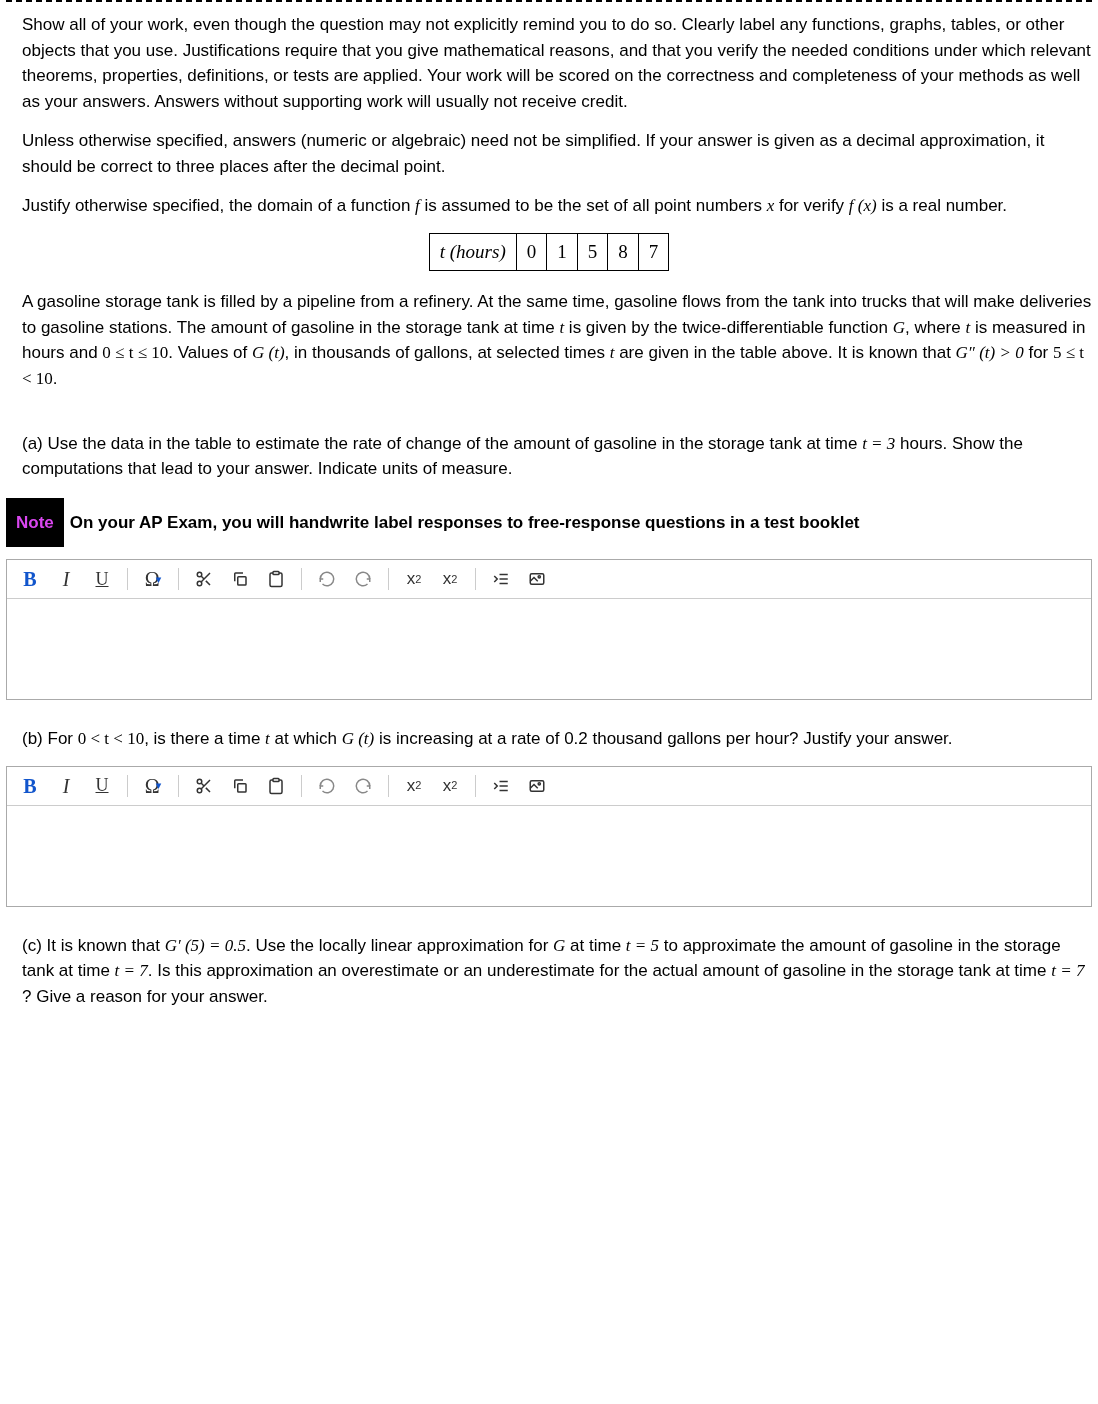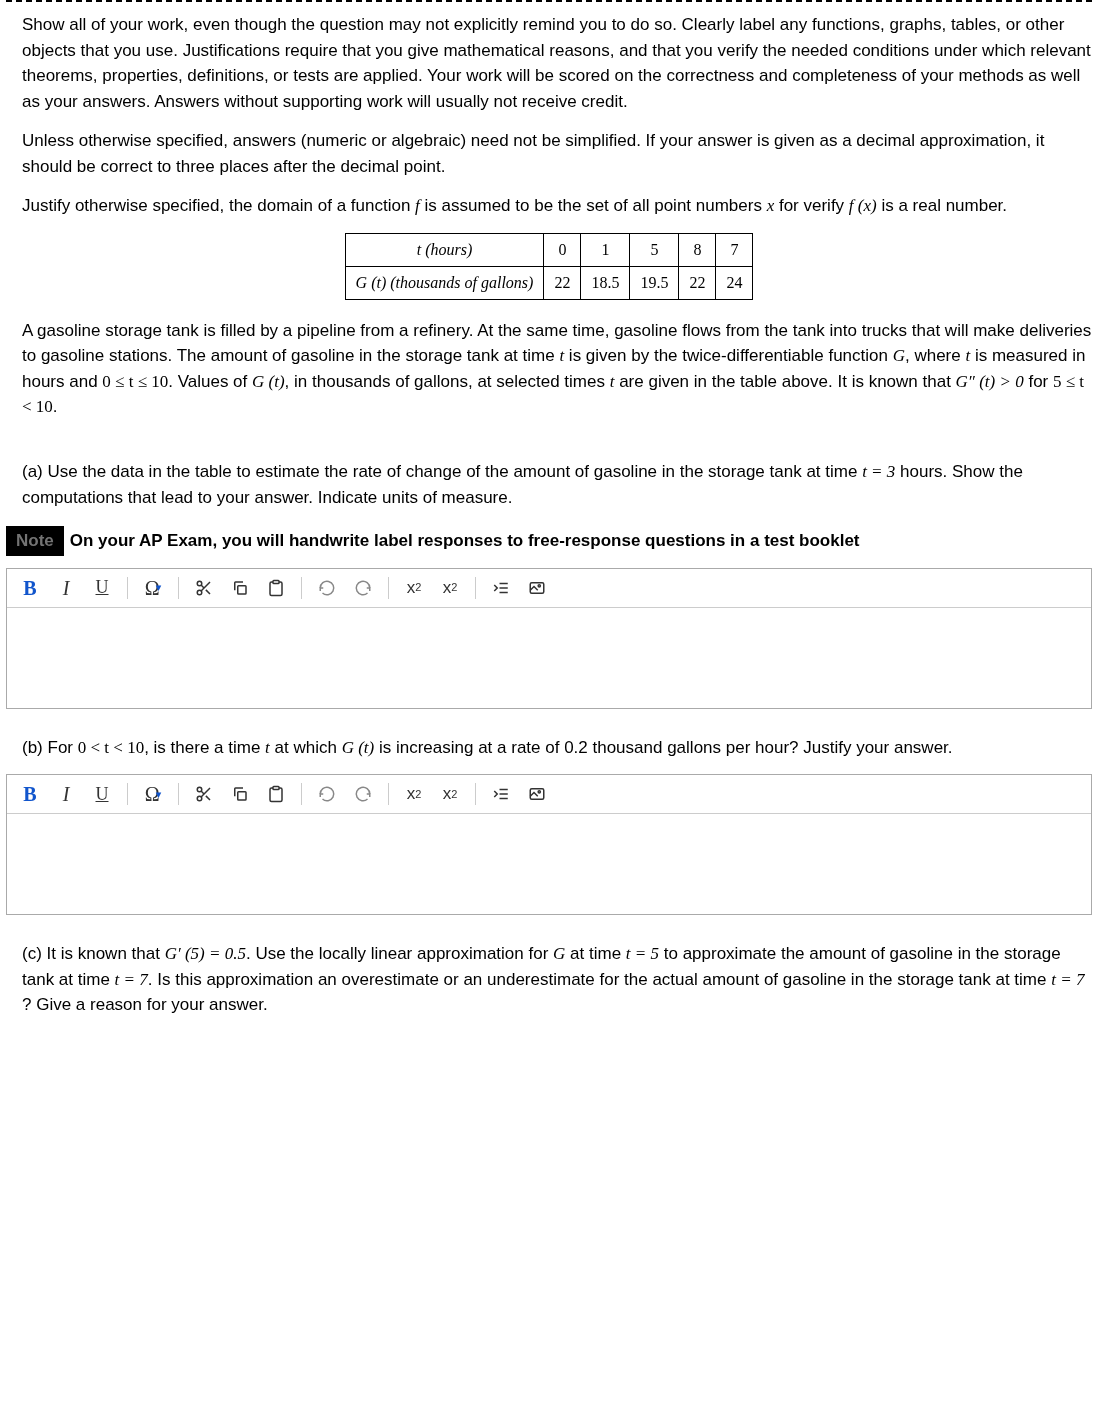--- a/index.html
+++ b/index.html
@@ -21,29 +21,29 @@
   .math-i { font-family: 'Times New Roman', Times, serif; font-style: italic; }
   table.data {
     border-collapse: collapse;
     margin: 6px auto 18px auto;
   }
   table.data td {
     border: 1px solid #000;
     padding: 4px 10px;
     text-align: center;
     font-family: 'Times New Roman', Times, serif;
-    font-size: 16px;
+    font-size: 19px;
   }
   table.data td.hdr { text-align: center; }
   .note-line { font-weight: bold; margin: 16px 0 12px 0; }
   .note-badge {
     display: inline-block;
     background: #000;
-    color: #737373;
-    padding: 2px 10px;
+    color: #d946ef;
+    padding: 12px 10px;
     font-weight: bold;
     margin-right: 6px;
   }
   .editor {
     border: 1px solid #aaa;
     margin-bottom: 26px;
   }
   .toolbar {
     display: flex;
     align-items: center;
@@ -88,28 +88,20 @@
 <table class="data">
   <tbody>
       <tr>
     <td class="hdr"><span class="math-i">t  (hours)</span></td>
     <td>0</td>
     <td>1</td>
     <td>5</td>
     <td>8</td>
     <td>7</td>
   </tr>
-  <tr>
-    <td class="hdr"><span class="math-i">G (t)  (thousands of gallons)</span></td>
-    <td>22</td>
-    <td>18.5</td>
-    <td>19.5</td>
-    <td>22</td>
-    <td>24</td>
-  </tr>
 </tbody>
   </table>
 
 <p>
   <span>A gasoline storage tank is filled by a pipeline from a refinery. At the same time, gasoline flows from the tank into trucks that will make deliveries to gasoline stations. The amount of gasoline in the storage tank at time </span><span class="math-i">t</span><span> is given by the twice-differentiable function </span><span class="math-i">G</span><span>, where </span><span class="math-i">t</span><span> is measured in hours and </span><span class="math">0 ≤ t ≤ 10</span><span>. Values of </span><span class="math-i">G (t)</span><span>, in thousands of gallons, at selected times </span><span class="math-i">t</span><span> are given in the table above. It is known that </span><span class="math-i">G″ (t) &gt; 0</span><span> for </span><span class="math">5 ≤ t &lt; 10</span><span>.</span>
 </p>
 
 <br>
 
 <p>

